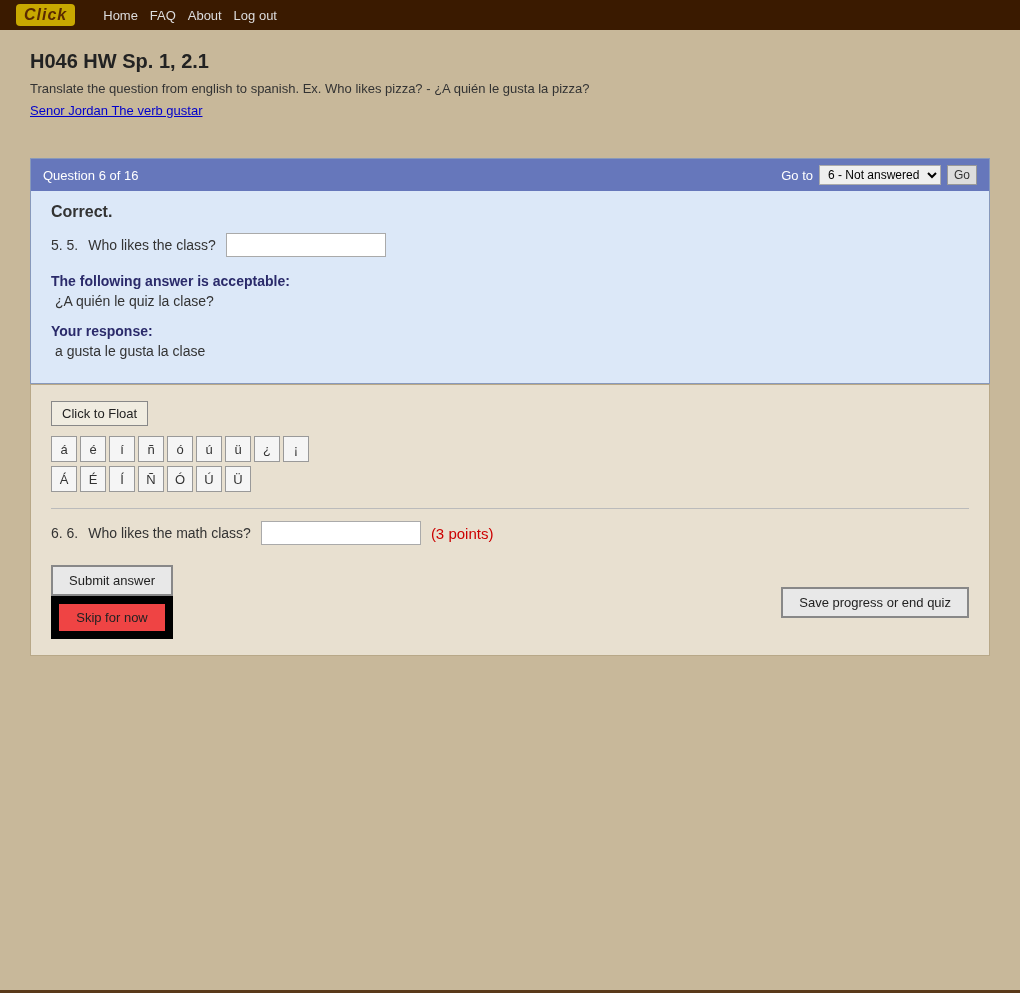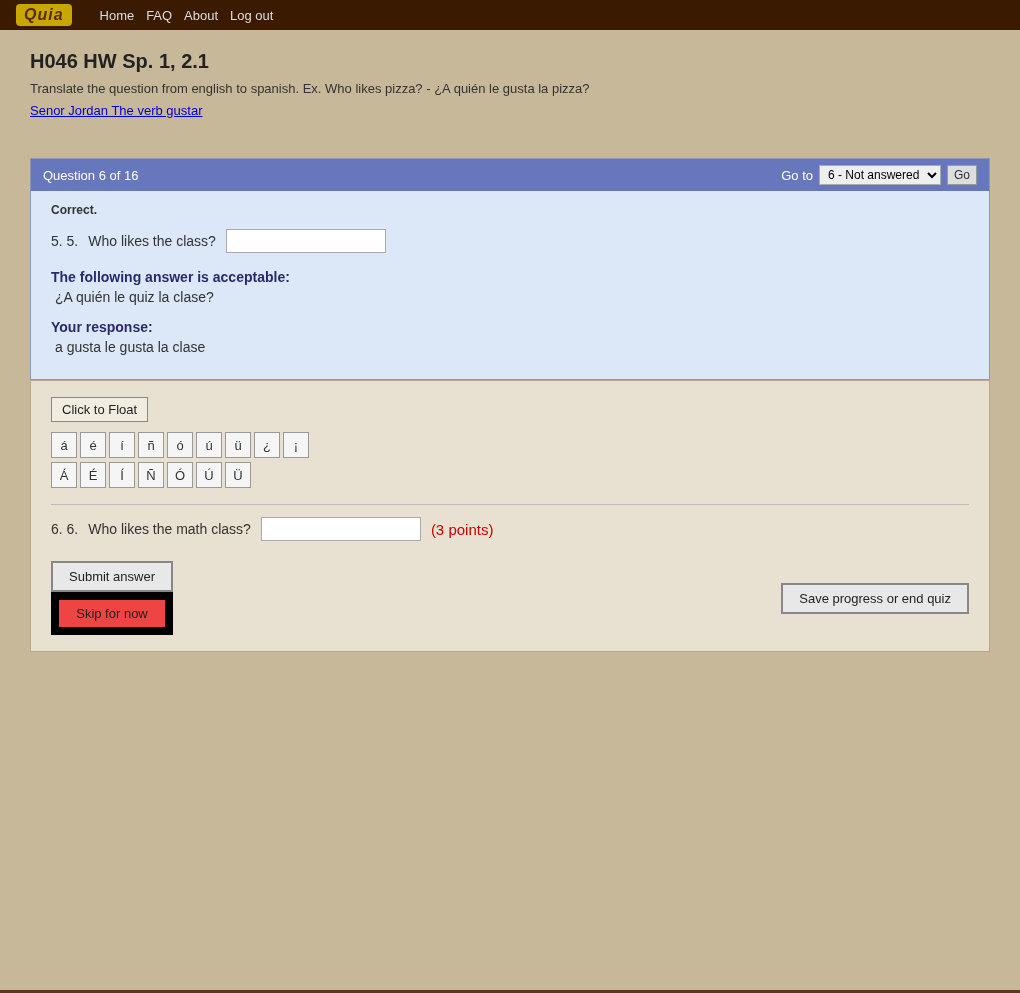--- a/index.html
+++ b/index.html
@@ -109,21 +109,21 @@
 
     .question-body {
       background: #dce8f8;
       padding: 12px 20px 20px 20px;
     }
 
     .correct-label {
       font-weight: bold;
       color: #333;
       margin-bottom: 12px;
-      font-size: 12px;
+      font-size: 16px;
     }
 
     .question-row {
       display: flex;
       align-items: center;
       gap: 10px;
       margin-bottom: 16px;
     }
 
     .question-text {
@@ -281,21 +281,21 @@
     .divider-line {
       border: none;
       border-top: 1px solid #bbb;
       margin: 12px 0;
     }
   </style>
 </head>
 <body>
 
 <div class="topbar">
-  <span class="logo">Quia</span>
+  <span class="logo">Click</span>
   <nav>
     <a href="#">Home</a>
     <a href="#">FAQ</a>
     <a href="#">About</a>
     <a href="#">Log out</a>
   </nav>
 </div>
 
 <div class="main-content">
 

